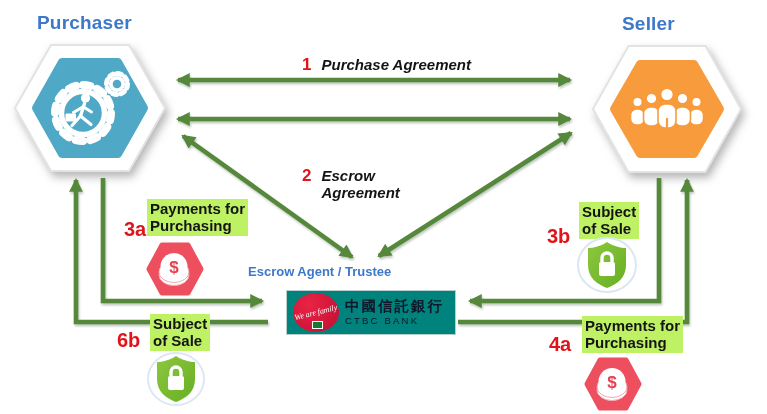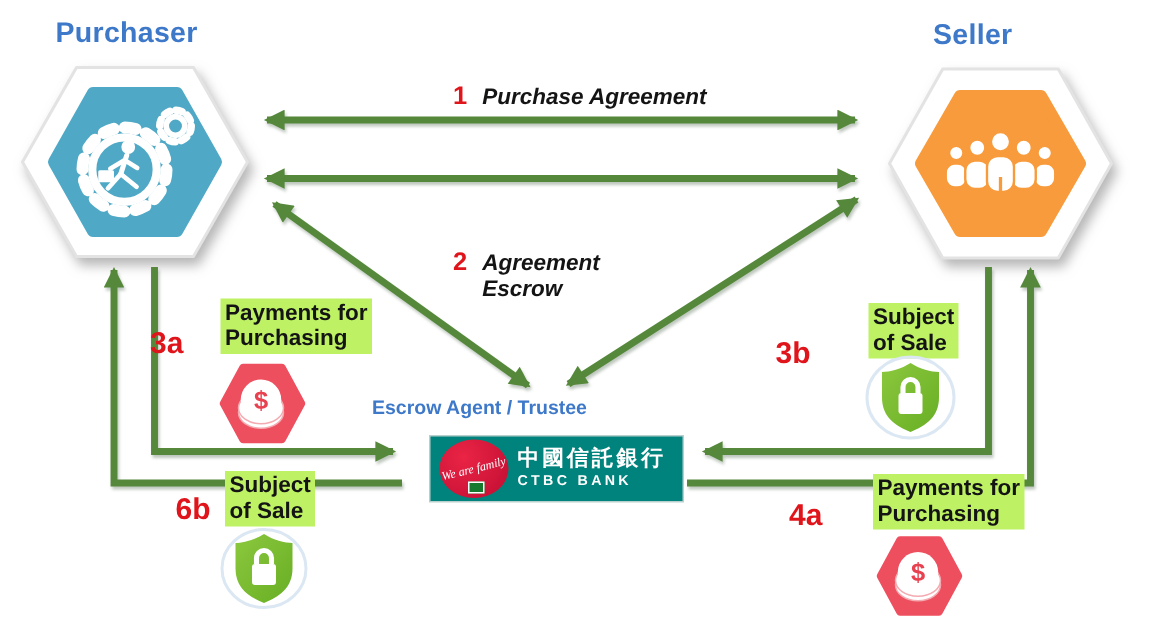--- a/index.html
+++ b/index.html
@@ -42,23 +42,23 @@
     display:flex;align-items:center;justify-content:center;
   }
   .bank-tagline{
     color:#fff;font-family:"Liberation Serif",serif;font-style:italic;
     font-size:8px;transform:rotate(-14deg);text-align:center;line-height:1;
   }
   .bank-flag{
     position:absolute;left:19px;bottom:3px;width:9px;height:6px;
     background:#157a2e;border:1px solid #fff;
   }
-  .bank-names{margin-left:58px;color:#ffffff;}
+  .bank-names{margin-left:58px;color:#0f172a;}
   .bank-zh{font-size:14.5px;font-weight:bold;letter-spacing:2px;line-height:1.1;}
-  .bank-en{font-size:9.5px;font-weight:bold;letter-spacing:2.2px;line-height:1.2;}
+  .bank-en{font-size:9.5px;font-weight:normal;letter-spacing:2.2px;line-height:1.2;}
 </style>
 </head>
 <body>
 
 <div id="canvas">
 
   <div class="abs node-title" style="left:37px;top:12px;">Purchaser</div>
   <div class="abs node-title" style="left:622px;top:13px;">Seller</div>
 
   <svg class="abs hexnode" style="left:10px;top:40px;" width="162" height="138">
@@ -114,39 +114,39 @@
   </svg>
 
   <div class="abs inline-label" style="left:302px;top:55px;">
     <span class="flow-num num-sm">1</span>
     <span class="flow-text">Purchase Agreement</span>
   </div>
 
   <div class="abs inline-label" style="left:302px;top:166px;">
     <span class="flow-num num-sm">2</span>
     <span class="flow-text">
+        <span>Escrow</span>
         <span>Agreement</span>
-        <span>Escrow</span>
       </span>
   </div>
 
-  <div class="abs flow-num num-lg" style="left:100px;top:219px;">3a</div>
+  <div class="abs flow-num num-lg" style="left:124px;top:219px;">3a</div>
   <div class="abs flow-text" style="left:147px;top:199px;">
       <span>Payments for</span>
       <span>Purchasing</span>
     </div>
   <svg class="abs" style="left:146px;top:241px;" width="58" height="56">
     <polygon points="16,4 42,4 55,28 42,52 16,52 3,28" fill="#ee4f5e" stroke="#ee4f5e" stroke-width="5" stroke-linejoin="round"></polygon>
     <ellipse cx="28" cy="34" rx="15" ry="10.5" fill="#fff" stroke="#f4aab1" stroke-width="1"></ellipse>
     <ellipse cx="28" cy="31" rx="15" ry="10.5" fill="#fff" stroke="#f4aab1" stroke-width="1"></ellipse>
     <circle cx="28" cy="25.5" r="13.5" fill="#fff"></circle>
     <text x="28" y="31.5" text-anchor="middle" font-size="17" font-weight="bold" fill="#e84150">$</text>
   </svg>
 
-  <div class="abs flow-num num-lg" style="left:517px;top:226px;">3b</div>
+  <div class="abs flow-num num-lg" style="left:547px;top:226px;">3b</div>
   <div class="abs flow-text" style="left:579px;top:202px;">
       <span>Subject</span>
       <span>of Sale</span>
     </div>
   <svg class="abs" style="left:576px;top:236px;" width="62" height="58">
     <defs>
         <linearGradient id="sg1" x1="0" y1="0" x2="1" y2="1">
       <stop offset="0" stop-color="#8cc83e"></stop>
           <stop offset="1" stop-color="#67ae24"></stop>
     </linearGradient>
@@ -168,21 +168,21 @@
       <stop offset="0" stop-color="#8cc83e"></stop>
           <stop offset="1" stop-color="#67ae24"></stop>
     </linearGradient>
       </defs>
     <ellipse cx="30" cy="28" rx="28" ry="26" fill="none" stroke="#dbe7f2" stroke-width="2"></ellipse>
     <path d="M30,5 C36,9 44,11 49,11 L49,28 C49,41 40,47 30,51 C20,47 11,41 11,28 L11,11 C16,11 24,9 30,5 Z" fill="url(#sg2)"></path>
     <rect x="22" y="25" width="16" height="14" rx="2" fill="#fff"></rect>
     <path d="M25,25 v-4 a5,5 0 0 1 10,0 v4" fill="none" stroke="#fff" stroke-width="3.4"></path>
   </svg>
 
-  <div class="abs flow-num num-lg" style="left:526px;top:334px;">4a</div>
+  <div class="abs flow-num num-lg" style="left:549px;top:334px;">4a</div>
   <div class="abs flow-text" style="left:582px;top:316px;">
       <span>Payments for</span>
       <span>Purchasing</span>
     </div>
   <svg class="abs" style="left:584px;top:355px;" width="58" height="58">
     <polygon points="16,5 42,5 55,29 42,53 16,53 3,29" fill="#ee4f5e" stroke="#ee4f5e" stroke-width="5" stroke-linejoin="round"></polygon>
     <ellipse cx="28" cy="35" rx="15" ry="10.5" fill="#fff" stroke="#f4aab1" stroke-width="1"></ellipse>
     <ellipse cx="28" cy="32" rx="15" ry="10.5" fill="#fff" stroke="#f4aab1" stroke-width="1"></ellipse>
     <circle cx="28" cy="26.5" r="13.5" fill="#fff"></circle>
     <text x="28" y="32.5" text-anchor="middle" font-size="17" font-weight="bold" fill="#e84150">$</text>

